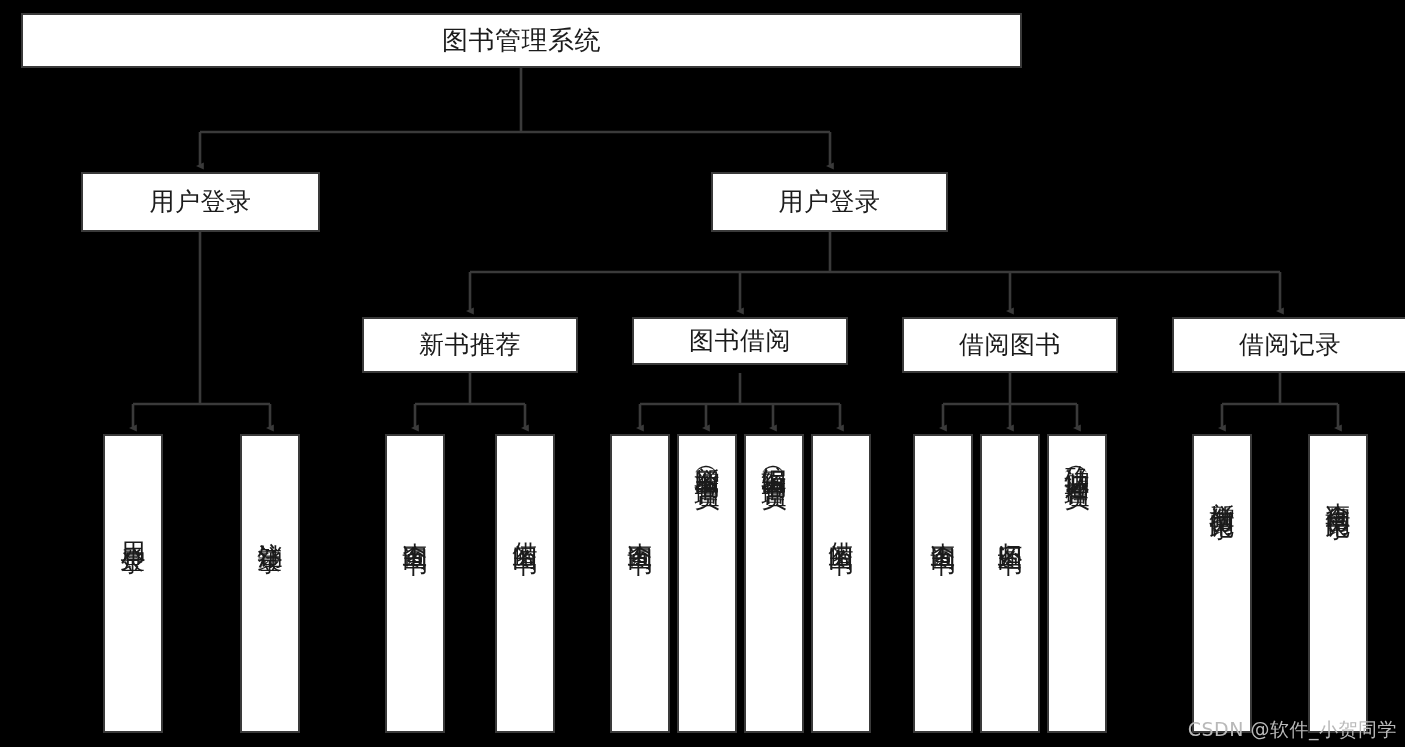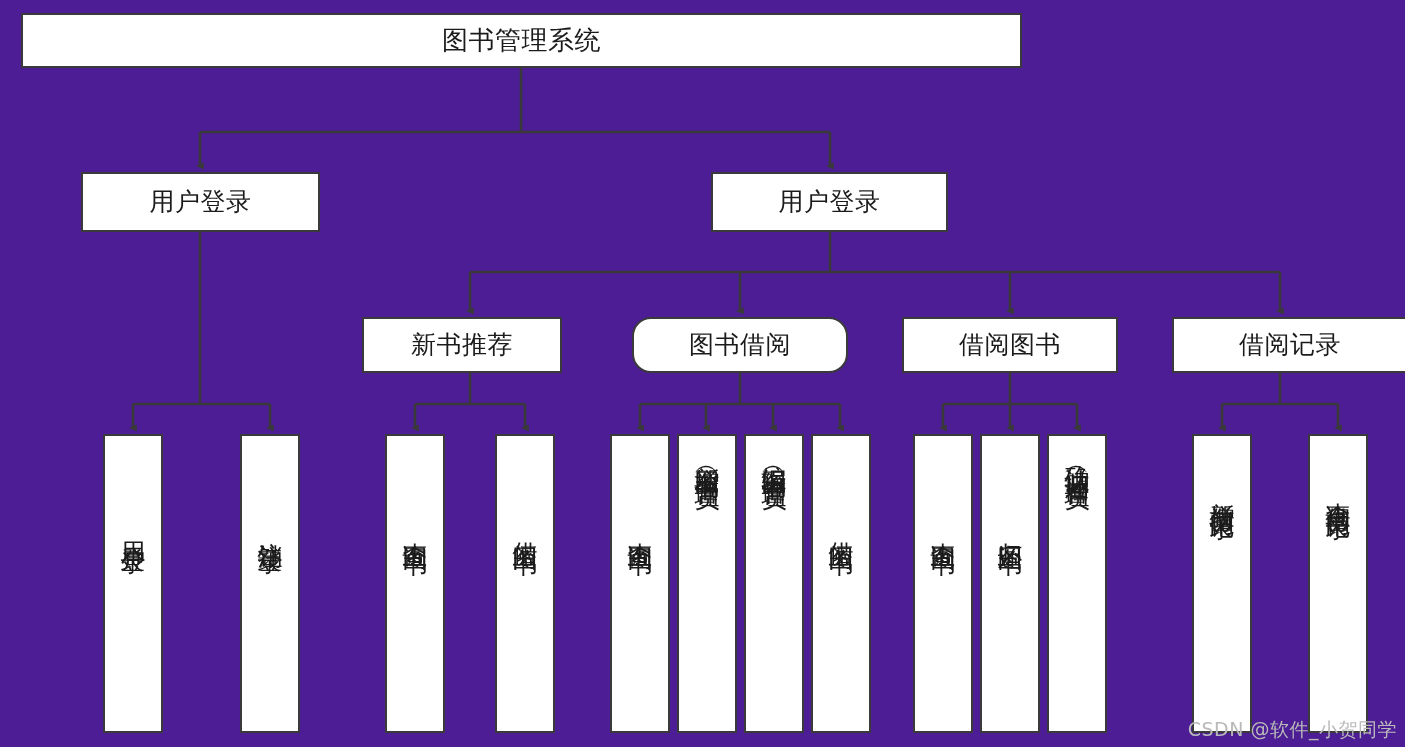--- a/index.html
+++ b/index.html
@@ -8,21 +8,21 @@
     padding: 0;
     background: #ffffff;
   }
   body {
     font-family: "DejaVu Sans", "Liberation Sans", sans-serif;
   }
   #diagram-root {
     position: relative;
     width: 1405px;
     height: 747px;
-    background: #4c1d95;
+    background: #000000;
     overflow: hidden;
   }
   #diagram-svg {
     position: absolute;
     top: 0;
     left: 0;
     width: 1405px;
     height: 747px;
   }
   .node {
@@ -135,25 +135,25 @@
   </div>
 
   <div class="node horizontal" style="left:81px; top:172px; width:239px; height:60px;">
     <span class="node-label">用户登录</span>
   </div>
 
   <div class="node horizontal" style="left:711px; top:172px; width:237px; height:60px;">
     <span class="node-label">用户登录</span>
   </div>
 
-  <div class="node horizontal" style="left:362px; top:317px; width:200px; height:56px;">
+  <div class="node horizontal" style="left:362px; top:317px; width:216px; height:56px;">
     <span class="node-label">新书推荐</span>
   </div>
 
-  <div class="node horizontal" style="left:632px; top:317px; width:216px; height:56px;border-radius:19px;">
+  <div class="node horizontal" style="left:632px; top:317px; width:216px; height:48px;">
     <span class="node-label">图书借阅</span>
   </div>
 
   <div class="node horizontal" style="left:902px; top:317px; width:216px; height:56px;">
     <span class="node-label">借阅图书</span>
   </div>
 
   <div class="node horizontal" style="left:1172px; top:317px; width:236px; height:56px;">
     <span class="node-label">借阅记录</span>
   </div>

